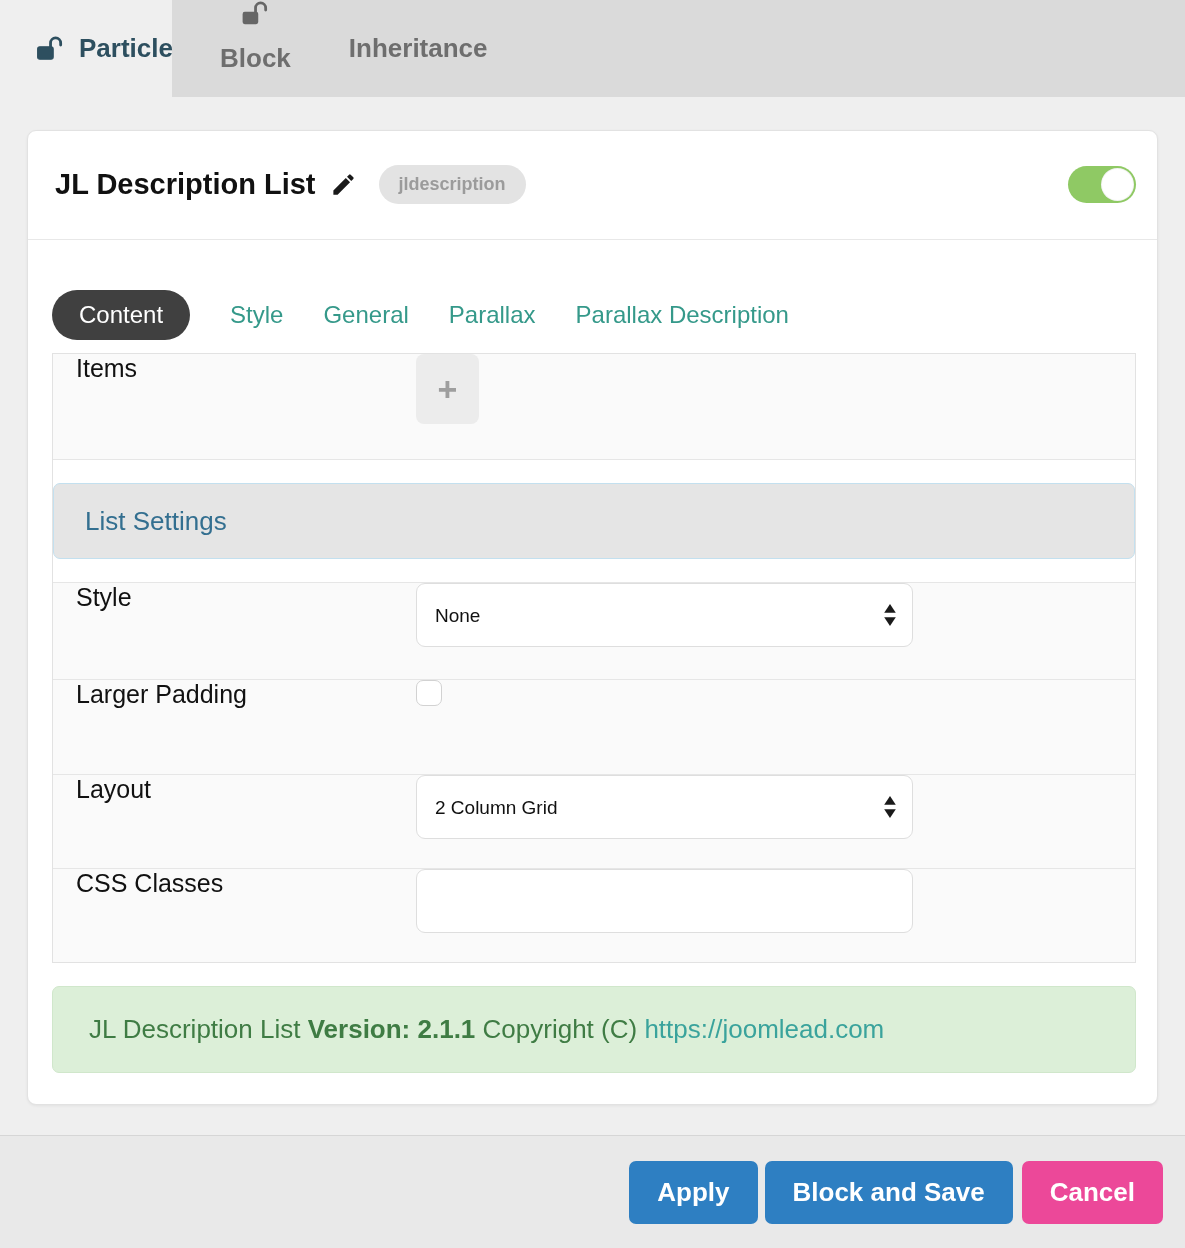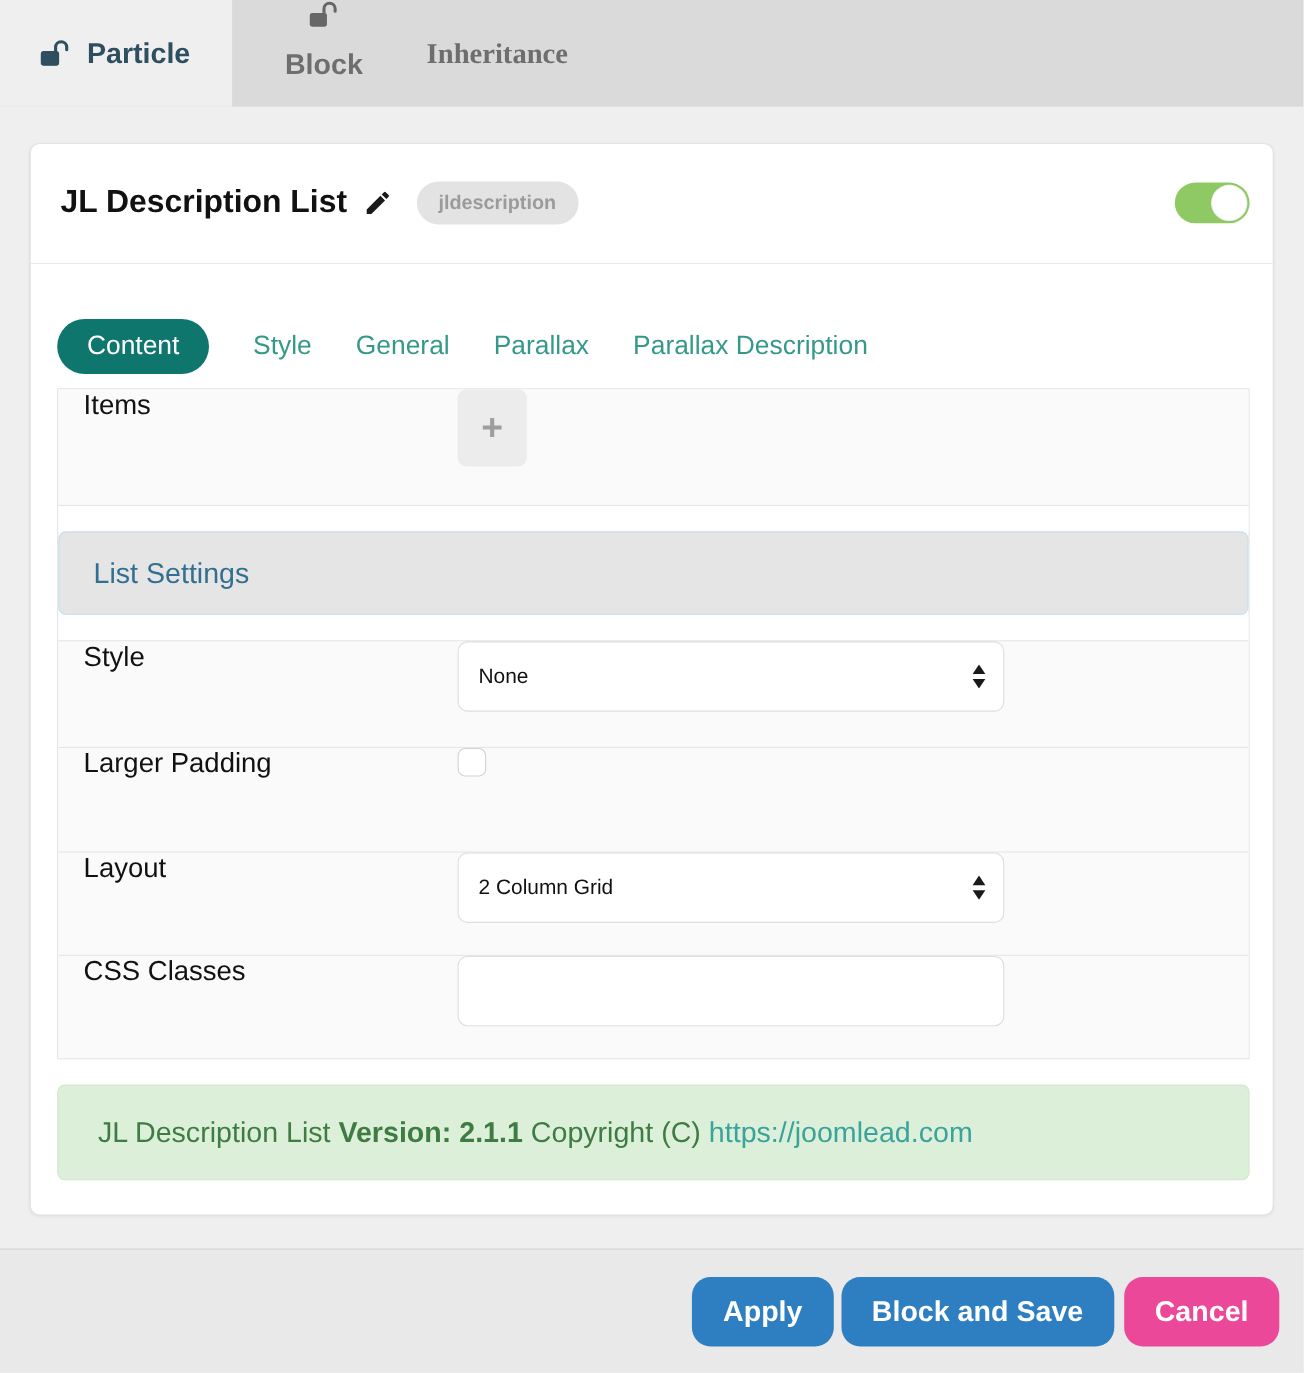--- a/index.html
+++ b/index.html
@@ -3,21 +3,21 @@
 <meta charset="utf-8">
 <style>
   * { margin:0; padding:0; box-sizing:border-box; }
   html,body { width:1185px; height:1248px; overflow:hidden; }
   body { font-family:"Liberation Sans","DejaVu Sans",sans-serif; background:#efefef; color:#1a1a1a; }
 
   
   .win-tabbar { height:97px; background:#dadada; display:flex; align-items:stretch; }
   .win-tab { display:flex; align-items:center; gap:15px; font-size:26px; font-weight:600;
              color:#6e6e6e; cursor:pointer; padding:0 40px; }
-  .win-tab.active { background:#efefef; color:#2d4f5f; width:211px; padding:0 0 0 36px; }
+  .win-tab.active { background:#efefef; color:#2d4f5f; width:172px; padding:0 0 0 36px; }
   .win-tab .lock-icon svg { display:block; }
   .win-tab.active .lock-icon path, .win-tab.active .lock-icon rect { stroke:#2d4f5f; }
   .win-tab.active .lock-icon rect { fill:#2d4f5f; }
   .win-tab .lock-icon path { stroke:#666; fill:none; stroke-width:2.6; stroke-linecap:round; }
   .win-tab .lock-icon rect { fill:#666; }
 
   
   .card { margin:33px 27px 0 27px; width:1131px; height:975px; background:#fff;
           border:1px solid #e2e2e2; border-radius:9px;
           box-shadow:0 1px 3px rgba(0,0,0,.06); padding:28px 21px 0 24px; }
@@ -30,21 +30,21 @@
   .toggle { margin-left:auto; width:68px; height:37px; background:#8fc964; border-radius:19px;
             position:relative; cursor:pointer; }
   .toggle .knob { position:absolute; top:2px; right:2px; width:33px; height:33px;
                   background:#fff; border-radius:50%; box-shadow:inset 0 0 0 1px rgba(0,0,0,.05); }
 
   .divider { border-top:1px solid #e8e8e8; margin:30px -21px 0 -24px; padding:0 21px 0 24px; }
 
   
   .content-tabs { display:flex; align-items:center; gap:40px; margin-top:50px; }
   .ctab { font-size:24px; color:#35998a; cursor:pointer; }
-  .ctab.pill { background:#0f766e; color:#fff; padding:11px 27px; border-radius:25px;text-align:center; }
+  .ctab.pill { background:#404040; color:#fff; padding:11px 27px; border-radius:25px;text-align:center; }
 
   
   .form-box { margin-top:13px; border:1px solid #e2e2e2; background:#fff; }
   .form-row { display:flex; background:#fafafa; padding-left:23px; }
   .form-row .row-label { width:340px; font-size:25px; color:#111; flex:none; }
   .row-items { height:106px; border-bottom:1px solid #e6e6e6; }
   .spacer { height:23px; background:#fff; }
   .section-head { height:76px; background:#e5e5e5; border:1px solid #c3e0ef; border-radius:7px;
                   display:flex; align-items:center; padding-left:31px;
                   font-size:26px; color:#336f90; }
@@ -70,21 +70,21 @@
   .info-box { margin-top:23px; height:87px; background:#dcefd8; border:1px solid #d0e7cb;
               border-radius:7px; display:flex; align-items:center; padding-left:36px;
               font-size:26px; color:#3f7c44; white-space:pre; }
   .info-box b { font-weight:700; }
   .info-box a { color:#3aa39c; text-decoration:none; cursor:pointer;text-align:right; }
 
   
   .footer { margin-top:30px; height:113px; background:#e9e9e9; border-top:1px solid #d6d6d6;
             display:flex; justify-content:flex-end; align-items:flex-start;
             padding:25px 22px 0 0; gap:7px; }
-  .btn { height:63px; border:none; border-radius:17px; color:#fff; font-weight:700;
+  .btn { height:63px; border:none; border-radius:7px; color:#fff; font-weight:700;
          font-size:26px; font-family:inherit; cursor:pointer; padding:0 28px; }
   .btn-blue { background:#2e7fc2; }
   .btn-gray { background:#ec4899; }
 </style>
 </head>
 <body>
 
 <div class="win-tabbar">
   <div class="win-tab active">
     <span class="lock-icon">
@@ -97,21 +97,21 @@
   </div>
   <div class="win-tab" style="margin-left:8px;flex-direction:column;">
     <span class="lock-icon">
       <svg width="28" height="28" viewBox="0 0 26 26">
         <path d="M13.5 11 V7.4 a4.7 4.7 0 0 1 9.4 0 V9.4"></path>
         <rect x="1.5" y="11" width="14.5" height="11.5" rx="2"></rect>
       </svg>
     </span>
     <span>Block</span>
   </div>
-  <div class="win-tab" style="padding-left:18px;font-family:Liberation Serif, serif;">
+  <div class="win-tab" style="padding-left:18px;">
     <span>Inheritance</span>
   </div>
 </div>
 
 <div class="card">
 
   <div class="title-row">
     <span class="particle-title">JL Description List</span>
     <span class="edit-icon">
       <svg width="27" height="27" viewBox="0 0 24 24" fill="#1a1a1a">

